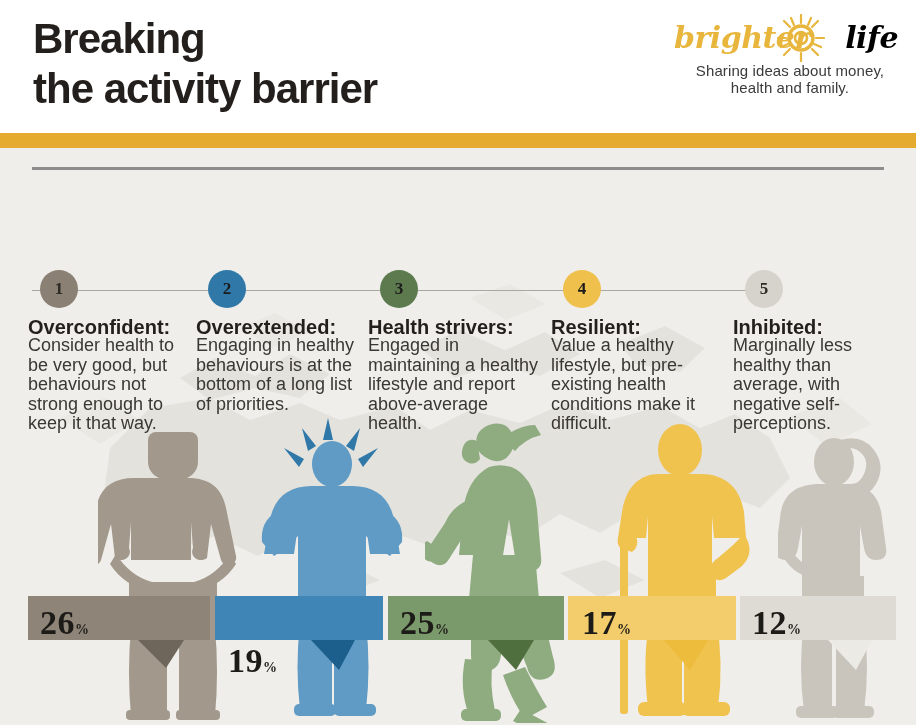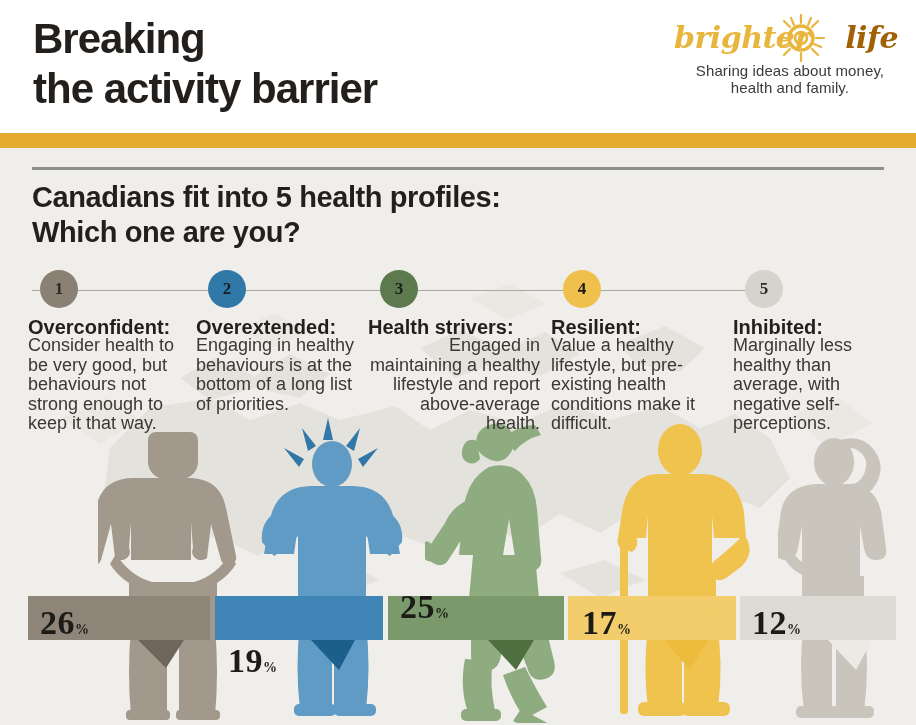--- a/index.html
+++ b/index.html
@@ -60,21 +60,21 @@
     letter-spacing: -0.5px;
   }
   .logo-life {
     position: absolute;
     right: 4px;
     top: 8px;
     font-family: "DejaVu Serif", serif;
     font-style: italic;
     font-weight: bold;
     font-size: 30px;
-    color: #a16207;
+    color: #000000;
     letter-spacing: -0.5px;
   }
   .logo-sun {
     position: absolute;
     left: 123px;
     top: 2px;
     width: 48px;
     height: 48px;
   }
   .logo-tagline {
@@ -280,22 +280,20 @@
       </g>
       <g fill="#e6e4de">
         <path d="M60 270 L105 250 L140 272 L100 296 Z"></path>
         <path d="M790 268 L840 250 L872 276 L826 298 Z"></path>
         <path d="M240 180 L275 165 L310 184 L272 200 Z"></path>
         <path d="M470 150 L510 136 L546 156 L506 172 Z"></path>
       </g>
     </svg>
 
     <div class="top-rule"></div>
-    <div class="subtitle">Canadians fit into 5 health profiles:
-Which one are you?</div>
 
     <div class="track-line"></div>
 
     <div class="figures">
 
       <svg style="position:absolute;left:98px;top:278px;width:150px;height:296px;" viewBox="0 0 150 296">
         <g fill="#a2998c">
           <path d="M58 6 h34 a8 8 0 0 1 8 8 v22 a17 17 0 0 1 -17 17 h-16 a17 17 0 0 1 -17 -17 v-22 a8 8 0 0 1 8 -8 z"></path>
           <path d="M60 52 h30 c22 0 34 10 38 30 l10 48 c2 9 -12 13 -15 4 l-10 -36 -4 34 c-8 6 -18 -2 -14 -10 l-2 -26 v38 h-60 v-38 l-2 26 c4 8 -6 16 -14 10 l-4 -34 -10 36 c-3 9 -17 5 -15 -4 l10 -48 c4 -20 16 -30 38 -30 z"></path>
           <path d="M18 128 q14 22 36 28 l0 10 q-28 -6 -42 -28 z"></path>
@@ -399,21 +397,21 @@
       </svg>
       <div class="ribbon-label" style="left:228px;top:456px;margin-top:38px;">
         <span class="ribbon-num">19</span><span class="ribbon-pct">%</span>
       </div>
 
       <svg style="position:absolute;left:388px;top:448px;width:200px;height:82px;" viewBox="0 0 200 82">
         <polygon points="100,44 146,44 128,74" fill="#4f6f3f"></polygon>
         <rect x="0" y="0" width="176" height="44" fill="#7b9a6b"></rect>
         <polygon points="176,0 176,44 146,22" fill="#7b9a6b"></polygon>
       </svg>
-      <div class="ribbon-label" style="left:400px;top:440px;text-align:right;">
+      <div class="ribbon-label" style="left:400px;top:456px;text-align:right;">
         <span class="ribbon-num">25</span><span class="ribbon-pct">%</span>
       </div>
 
       <svg style="position:absolute;left:568px;top:448px;width:192px;height:82px;" viewBox="0 0 192 82">
         <polygon points="96,44 140,44 122,74" fill="#eebc3c"></polygon>
         <rect x="0" y="0" width="168" height="44" fill="#f3cd6b"></rect>
         <polygon points="168,0 168,44 138,22" fill="#f3cd6b"></polygon>
       </svg>
       <div class="ribbon-label" style="left:582px;top:456px;">
         <span class="ribbon-num">17</span><span class="ribbon-pct">%</span>
@@ -446,21 +444,21 @@
         </div>
         <div class="ptitle">Overextended:</div>
         <div class="pdesc" style="width:160px;">Engaging in healthy behaviours is at the bottom of a long list of priorities.</div>
       </div>
 
       <div class="profile" style="left:368px;width:175px;">
         <div class="circle dark" style="background:#5d7a4e;">
           <span>3</span>
         </div>
         <div class="ptitle">Health strivers:</div>
-        <div class="pdesc" style="width:172px;text-align:right;">Engaged in maintaining a healthy lifestyle and report above-average health.</div>
+        <div class="pdesc" style="width:172px;">Engaged in maintaining a healthy lifestyle and report above-average health.</div>
       </div>
 
       <div class="profile" style="left:551px;width:170px;">
         <div class="circle dark" style="background:#efc04b;">
           <span>4</span>
         </div>
         <div class="ptitle">Resilient:</div>
         <div class="pdesc" style="width:166px;">Value a healthy lifestyle, but pre-existing health conditions make it difficult.</div>
       </div>
 

